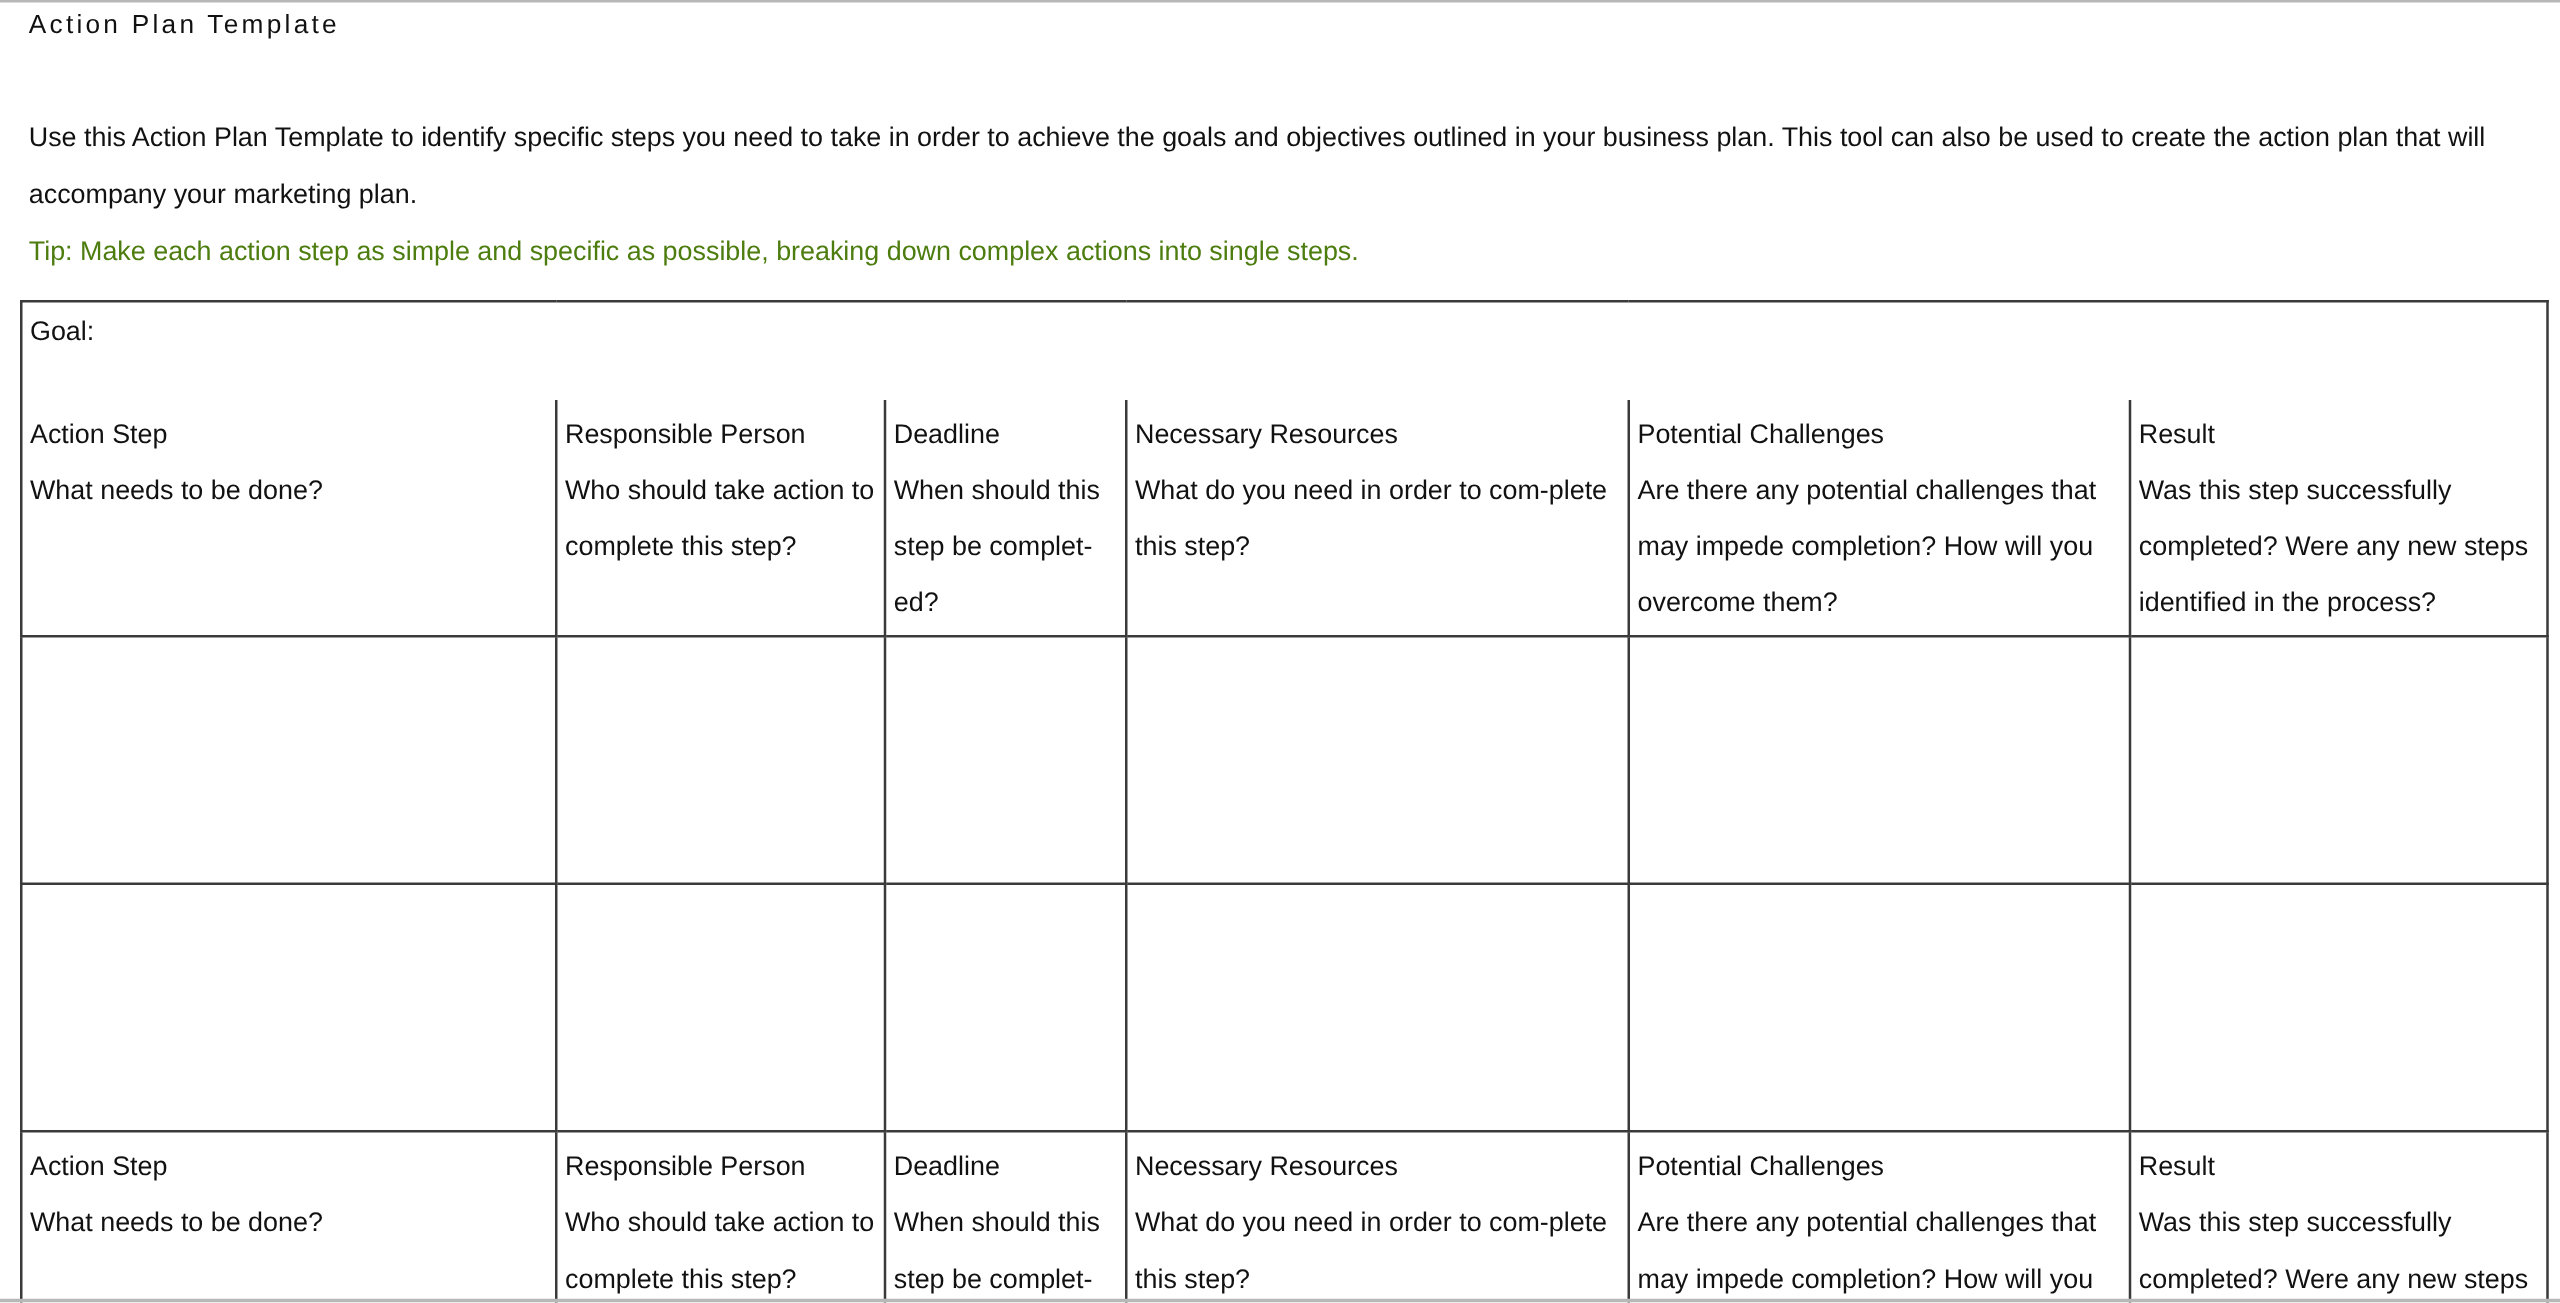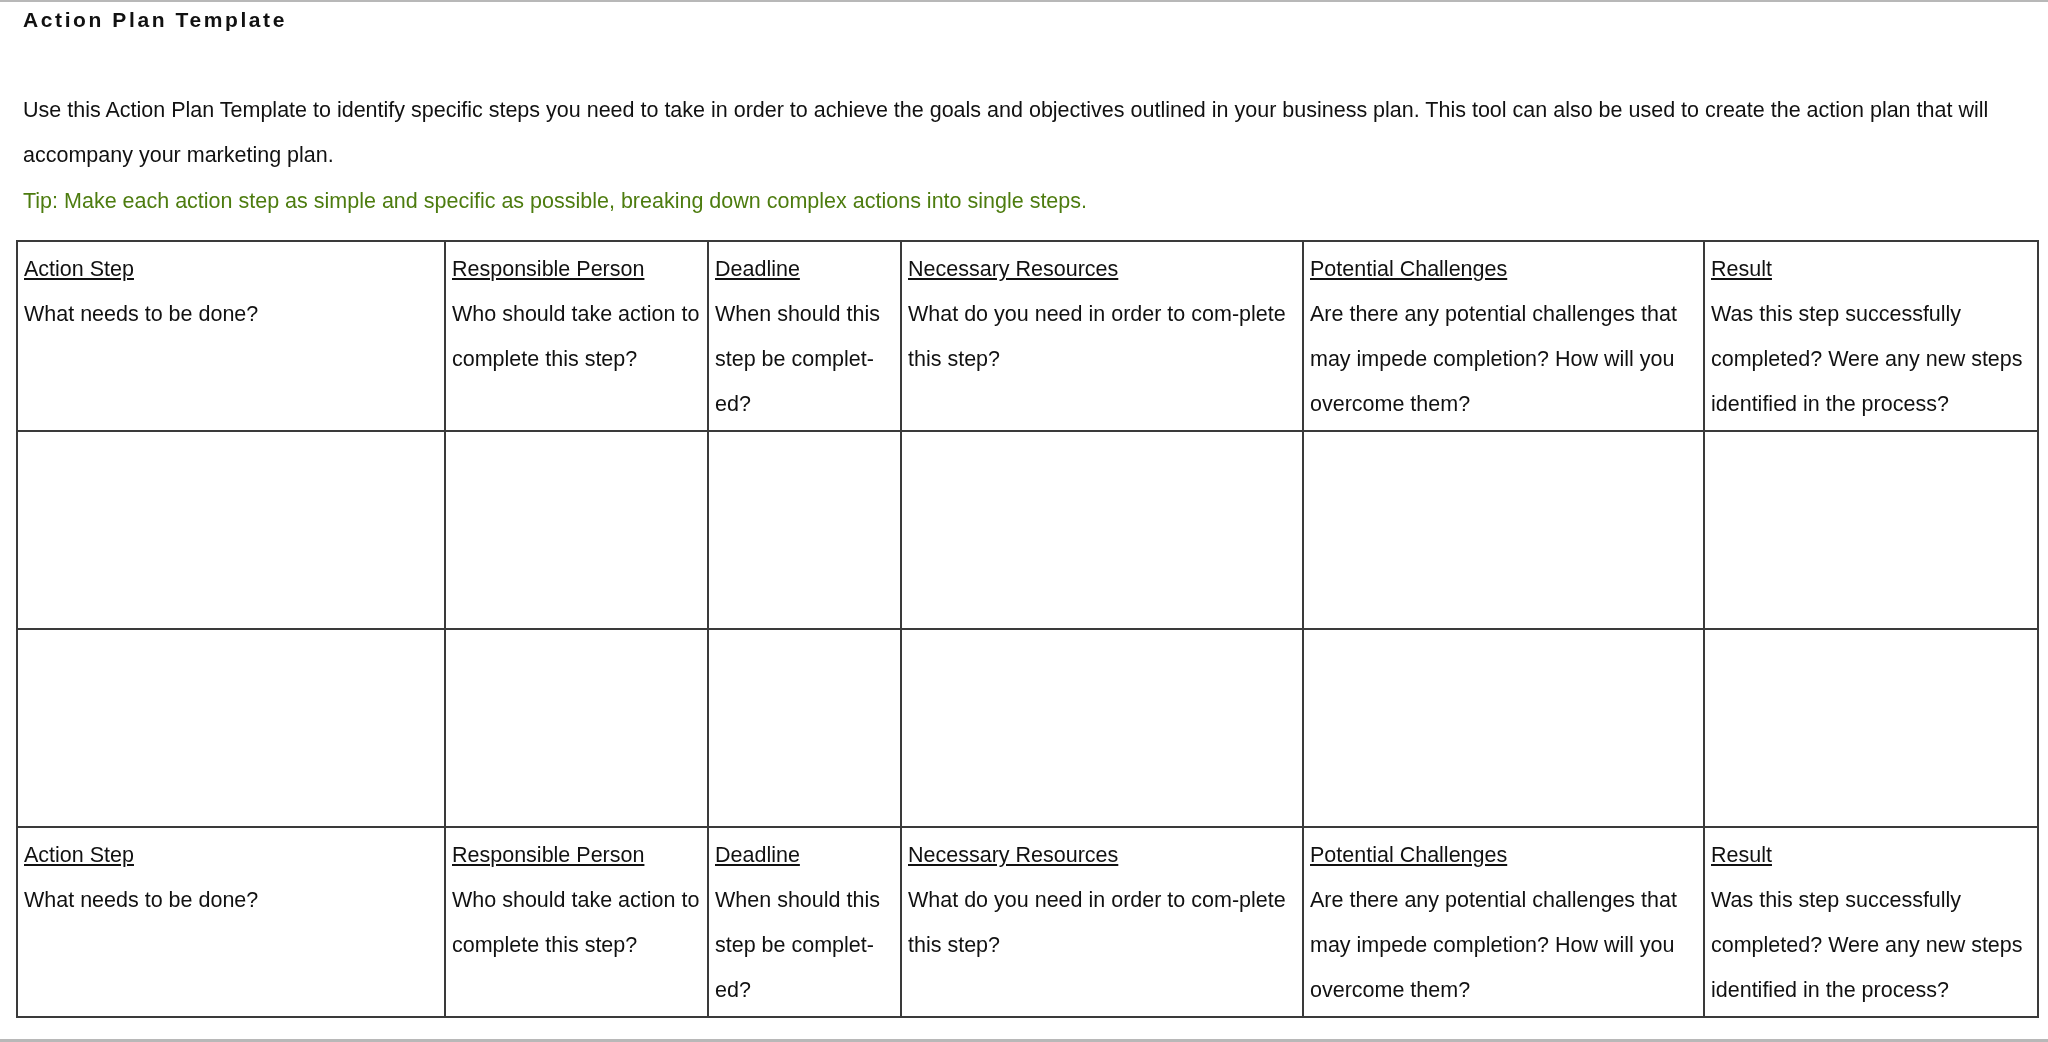--- a/index.html
+++ b/index.html
@@ -25,21 +25,21 @@
       position: absolute;
       left: 0; bottom: 0;
       width: 2048px; height: 3px;
       background: #b8b8b8;
     }
     .doc-title {
       position: absolute;
       left: 23px;
       top: 8px;
       font-size: 21px;
-      font-weight: bold;
+      font-weight: normal;
       letter-spacing: 2.6px;
       color: #111;
     }
     .intro {
       position: absolute;
       left: 23px;
       top: 88px;
       width: 1995px;
       font-size: 21.5px;
       line-height: 45px;
@@ -77,21 +77,20 @@
       line-height: 30px;
     }
     .plan-table tr.header-row td {
       border-top: none;
       padding-top: 0;
     }
     .plan-table tr.header-row td .cell-title {
       display: block;
       line-height: 45px;
       padding-top: 5px;
-      text-decoration: underline;
     }
     .plan-table tr.header-row.first td {
       height: 188px;
     }
     .plan-table tr.header-row.second td {
       height: 188px;
       border-top: 2px solid #3a3a3a;
     }
     .plan-table tr.empty-row td {
       height: 196px;
@@ -114,20 +113,25 @@
 <table class="plan-table">
   <colgroup>
     <col style="width:428px">
     <col style="width:263px">
     <col style="width:193px">
     <col style="width:402px">
     <col style="width:401px">
     <col style="width:334px">
   </colgroup>
   <tbody>
+    <tr>
+      <td class="goal-cell" colspan="6">
+        <span>Goal:</span>
+      </td>
+    </tr>
 
     <tr class="header-row first">
       <td>
         <span class="cell-title">Action Step</span>
         <span class="cell-desc">What needs to be done?</span>
       </td>
       <td>
         <span class="cell-title">Responsible Person</span>
         <span class="cell-desc">Who should take action to complete this step?</span>
       </td>

